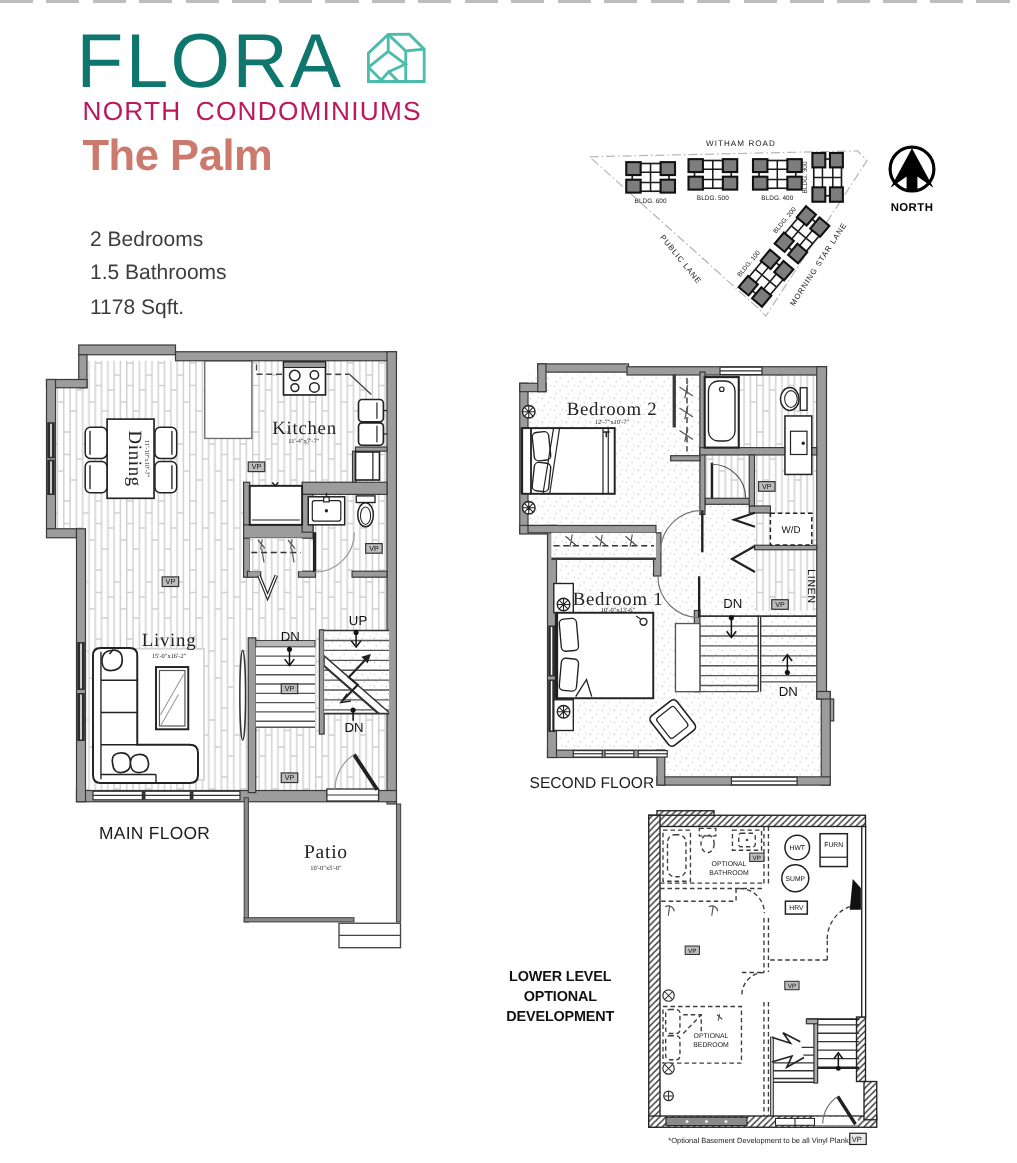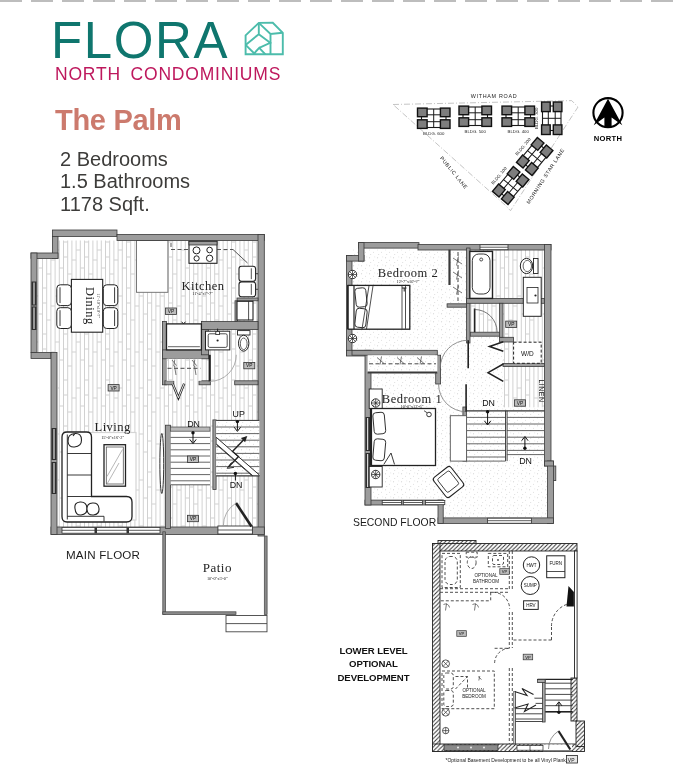--- a/index.html
+++ b/index.html
@@ -1,21 +1,21 @@
 <!DOCTYPE html>
 <html><head>
 <meta charset="utf-8">
 <style>
 html,body{margin:0;padding:0;background:#fff;}
 body{width:678px;height:775px;position:relative;overflow:hidden;font-family:"Liberation Sans",sans-serif;}
 .abs{position:absolute;}
 #flora{left:51px;top:10.5px;font-size:51px;color:#0f766e;letter-spacing:1.6px;font-weight:normal;}
 #subt{left:55px;top:63.5px;font-size:17.5px;color:#be185d;letter-spacing:0.8px;word-spacing:4px;}
-#palm{left:55px;top:104px;font-size:29px;font-weight:bold;color:#cc7a6d;letter-spacing:-0.3px;}
-#specs{left:60px;top:148px;font-size:20px;color:#3d3c3a;line-height:22.4px;}
+#palm{left:55px;top:88px;font-size:29px;font-weight:bold;color:#cc7a6d;letter-spacing:-0.3px;}
+#specs{left:60px;top:148px;font-size:14px;color:#3d3c3a;line-height:22.4px;}
 #topdash{left:0;top:0;width:678px;height:1.5px;background:repeating-linear-gradient(90deg,#bdbdbd 0 22px,#fff 22px 31px);}
 </style>
 </head>
 <body>
 
 <div id="topdash" class="abs"></div>
 
 <div id="flora" class="abs">FLORA</div>
 
 <svg class="abs" style="left:243px;top:16px" width="47" height="46" viewBox="0 0 47 46">

